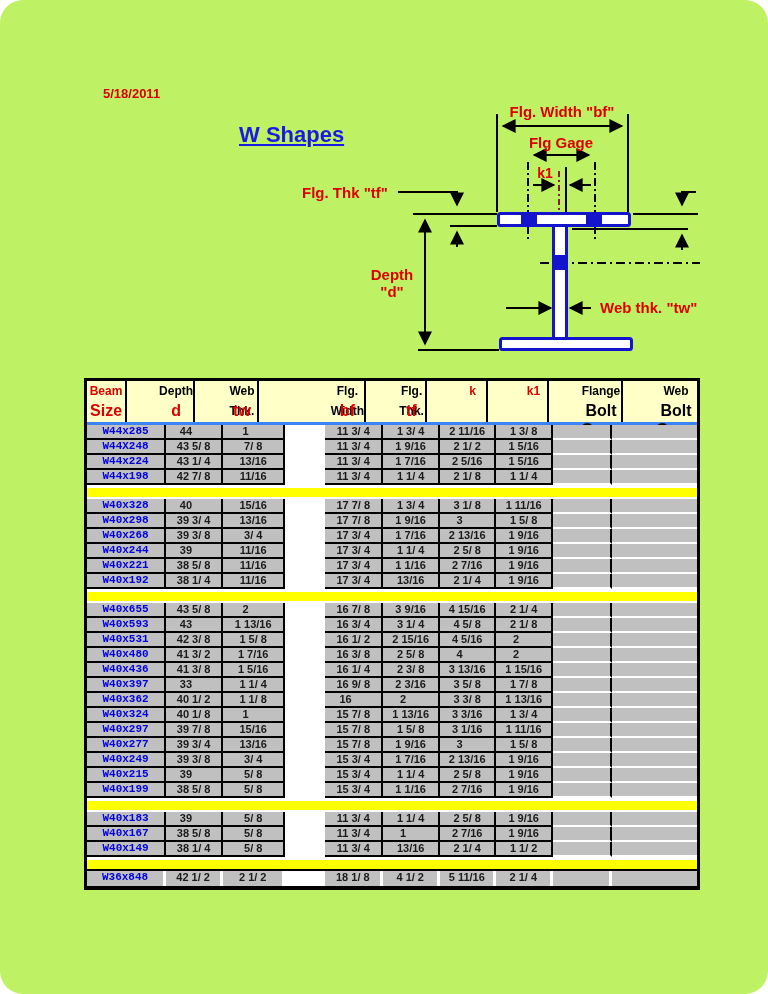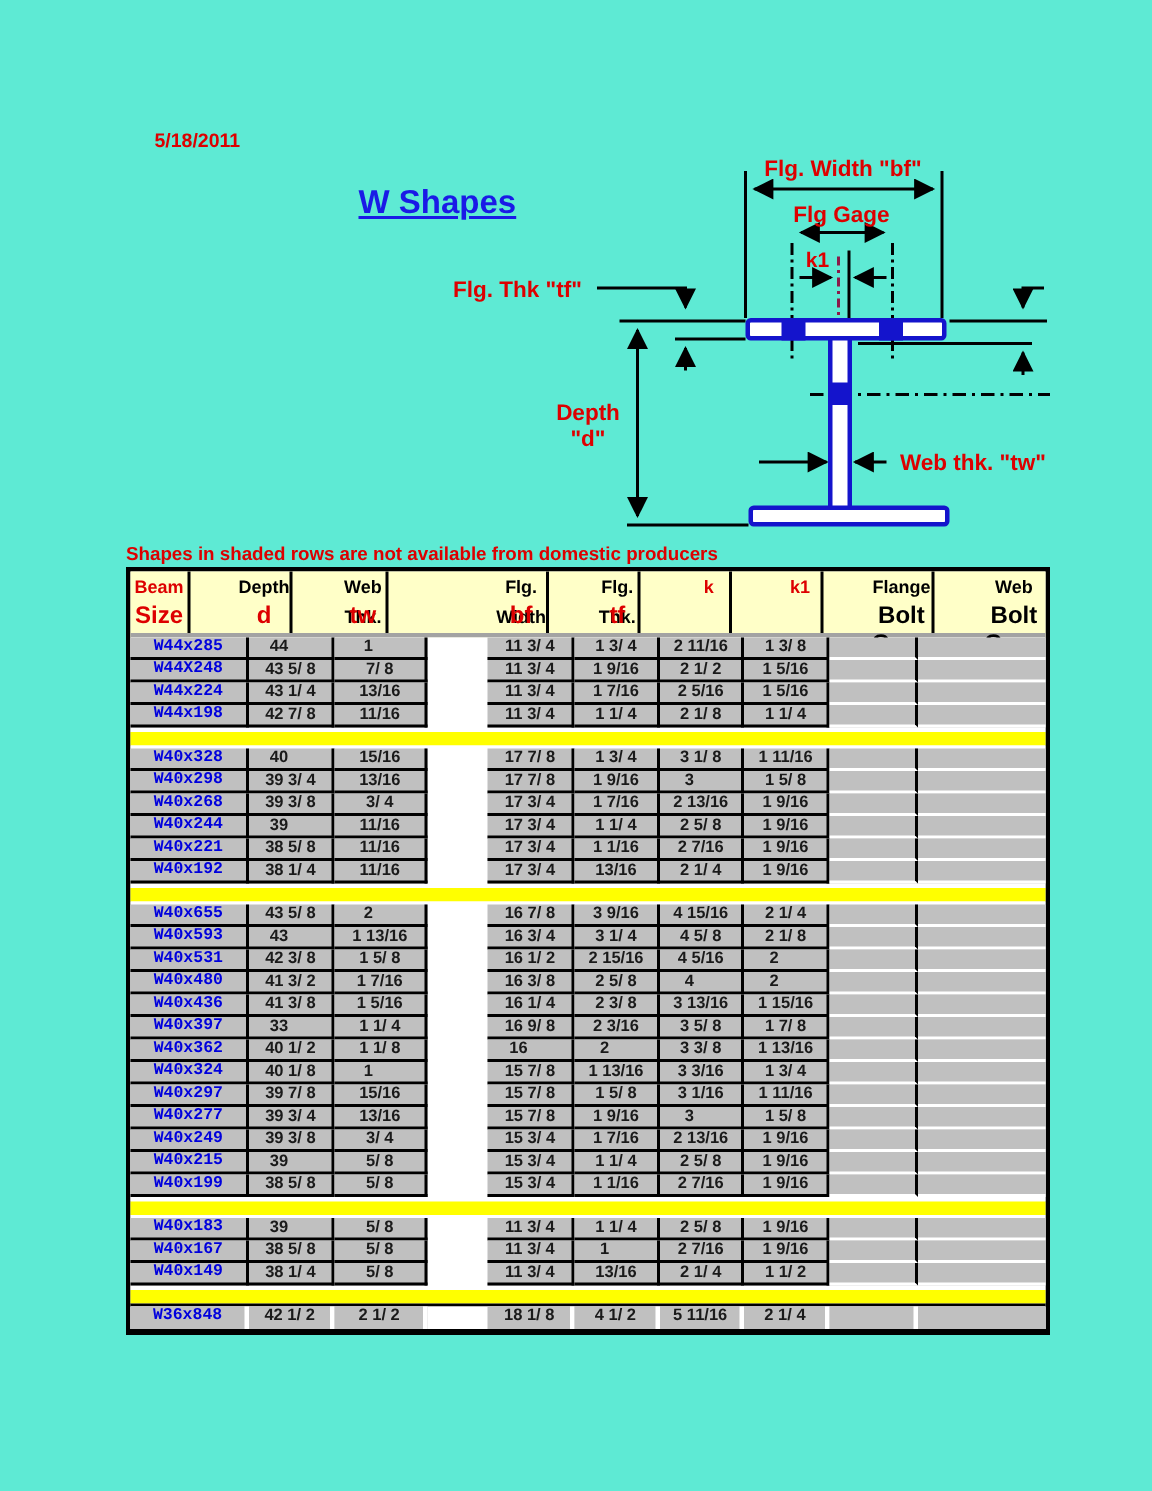--- a/index.html
+++ b/index.html
@@ -1,28 +1,28 @@
 <!DOCTYPE html>
 <html><head>
 <meta charset="utf-8">
 <style>
   html,body{margin:0;padding:0;background:#ffffff;}
   body{width:768px;height:994px;font-family:"Liberation Sans",sans-serif;}
-  .page{position:relative;width:768px;height:994px;overflow:hidden;background:#5eead4;}
+  .page{position:relative;width:768px;height:994px;overflow:hidden;background:#bef264;border-radius:23px;}
   .date{position:absolute;left:103px;top:86px;font-size:13px;font-weight:bold;color:#dd0000;}
   .title{position:absolute;left:239px;top:122px;font-size:22px;font-weight:bold;color:#1a1ae6;text-decoration:underline;}
   .note{position:absolute;left:84px;top:362px;font-size:12.5px;font-weight:bold;color:#dd0000;}
   svg text{font-family:"Liberation Sans",sans-serif;font-weight:bold;fill:#dd0000;}
   
   .beam-table{position:absolute;left:84px;top:378px;width:616px;box-sizing:border-box;
     border:3px solid #000;border-bottom:4px solid #000;background:#fff;}
   .hrow{display:flex;background:#ffffc8;}
   .hcell{box-sizing:border-box;border-right:2px solid #000;text-align:center;}
   .hcell:last-child{border-right:none;}
-  .hrow{border-bottom:3px solid #a3a3a3;gap:32px;}
+  .hrow{border-bottom:3px solid #3b82f6;gap:32px;}
   .ht{height:20px;line-height:20px;font-size:12px;font-weight:bold;color:#000;}
   .hb{height:21px;line-height:19px;font-size:16px;font-weight:bold;color:#000;}
   .red{color:#dd0000;}
   .trow{display:flex;background:#fff;}
   .cell{box-sizing:border-box;height:15px;line-height:13px;font-size:11px;text-align:center;
     background:#c0c0c0;border-right:2px solid #000;border-bottom:2px solid #000;
     white-space:pre;overflow:hidden;font-weight:bold;color:#1a1a1a;}
   .beam{color:#0000dd;font-family:Liberation Mono, monospace;}
   .boltc{border-bottom:2px solid #ffffff;}
   .c8{border-right:none;}
@@ -96,21 +96,20 @@
       <text x="562" y="117" text-anchor="middle">Flg. Width "bf"</text>
       <text x="561" y="148" text-anchor="middle">Flg Gage</text>
       <text x="545" y="178" text-anchor="middle" font-size="14">k1</text>
       <text x="302" y="198">Flg. Thk "tf"</text>
       <text x="392" y="280" text-anchor="middle">Depth</text>
       <text x="392" y="297" text-anchor="middle">"d"</text>
       <text x="600" y="313">Web thk. "tw"</text>
     </g>
   </svg>
 
-  <div class="note">Shapes in shaded rows are not available from domestic producers</div>
 
   <div class="beam-table">
       <div class="hrow">
         <div class="hcell c0">
           <div class="ht red">Beam</div>
           <div class="hb red">Size</div>
         </div>
         <div class="hcell c1">
           <div class="ht">Depth</div>
           <div class="hb red">d</div>

